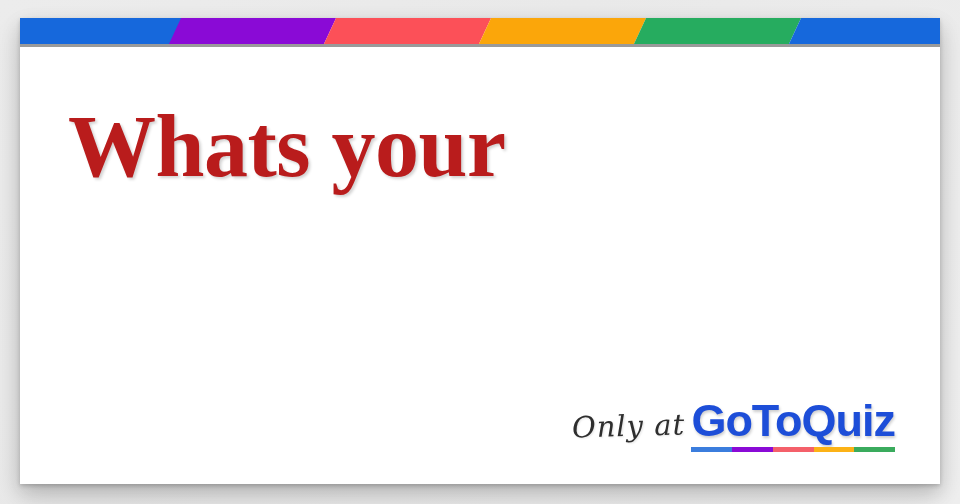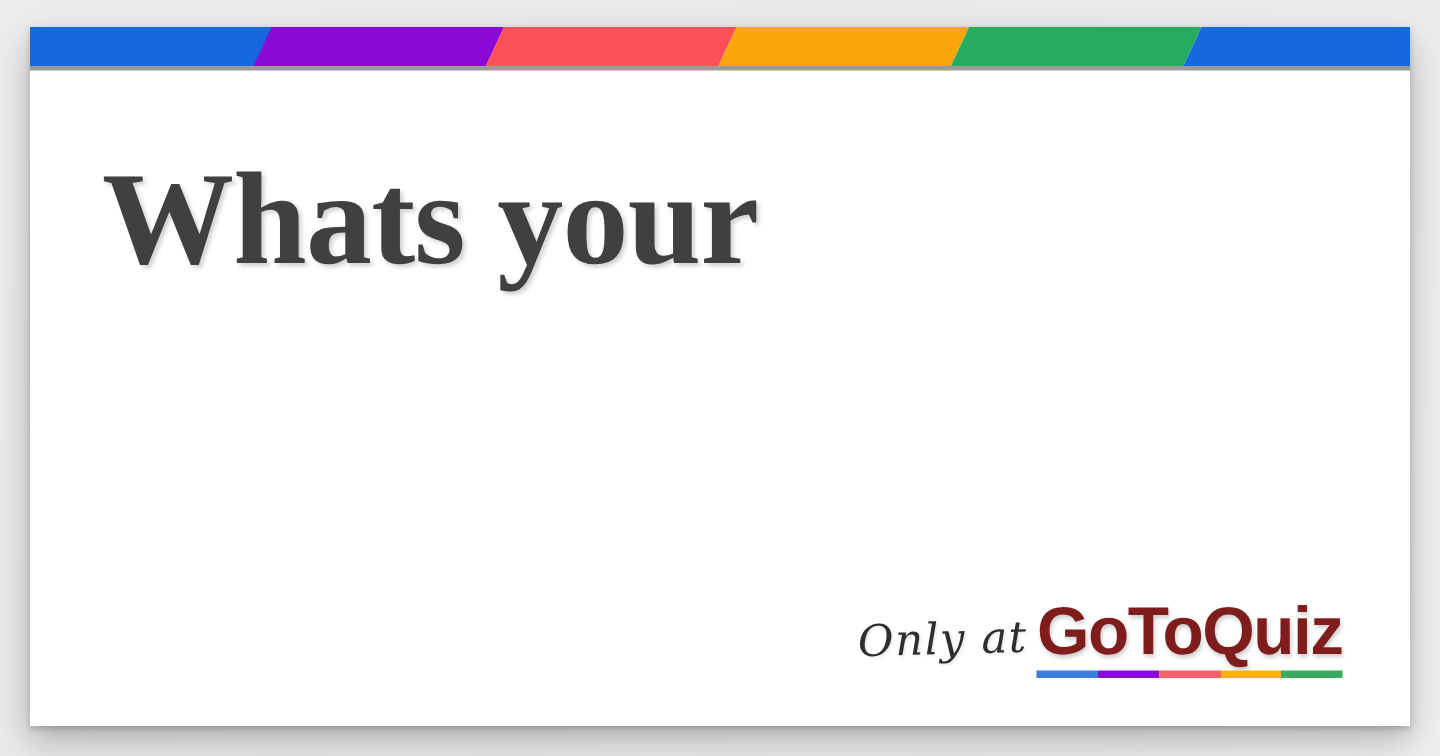--- a/index.html
+++ b/index.html
@@ -64,21 +64,21 @@
   
   .headline {
     position: absolute;
     left: 48px;
     top: 74px;
     width: 700px;
     font-family: "Liberation Serif", "DejaVu Serif", serif;
     font-size: 88px;
     font-weight: 700;
     line-height: 1.25;
-    color: #404040;
+    color: #b91c1c;
     letter-spacing: -0.5px;
     text-shadow: 2px 2px 3px rgba(0,0,0,0.18);
     margin: 0;
   }
   .headline .line { display: block; white-space: nowrap; }
 
   
   .brand {
     position: absolute;
     right: 45px;
@@ -101,21 +101,21 @@
   .brand-mark {
     position: relative;
     display: inline-block;
   }
   .brand-name {
     display: block;
     font-family: "Liberation Sans", "DejaVu Sans", sans-serif;
     font-weight: 700;
     font-size: 45px;
     line-height: 1;
-    color: #7f1d1d;
+    color: #1d4ed8;
     letter-spacing: -1px;
     text-shadow: 1px 2px 3px rgba(0,0,0,0.20);
     white-space: nowrap;
   }
   .brand-underline {
     display: flex;
     width: 100%;
     height: 5px;
     margin-top: 4px;
   }

